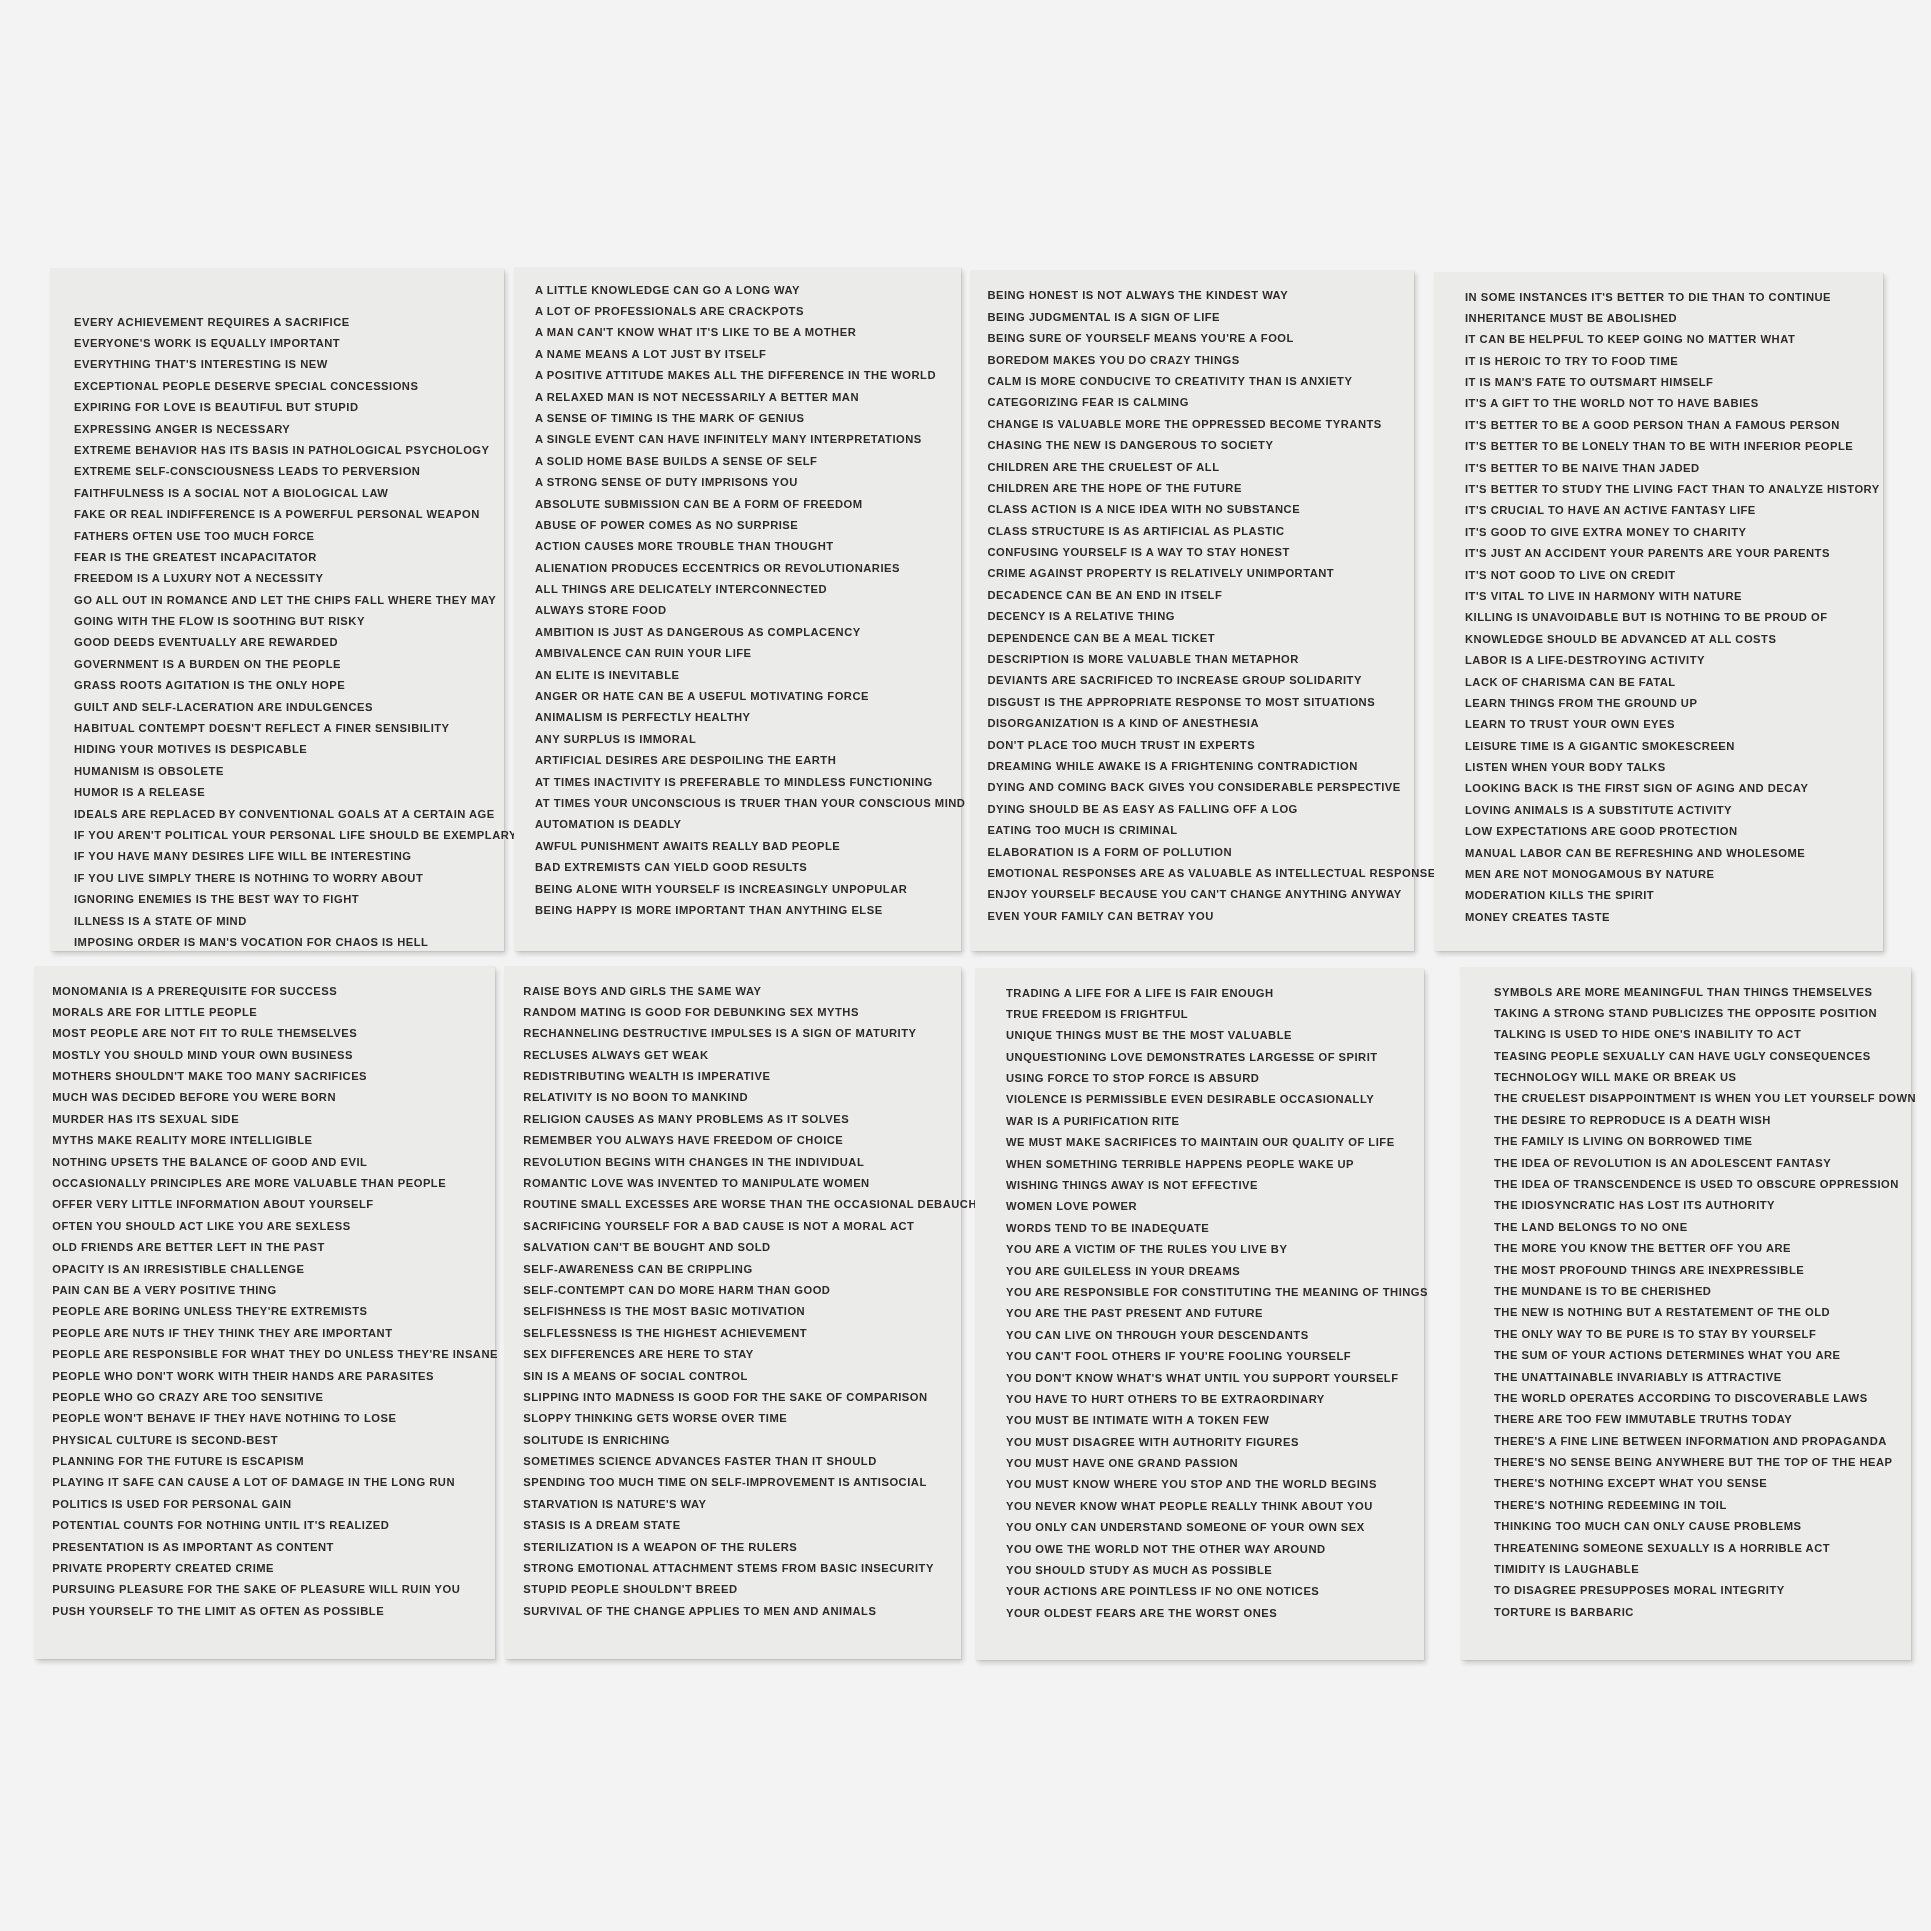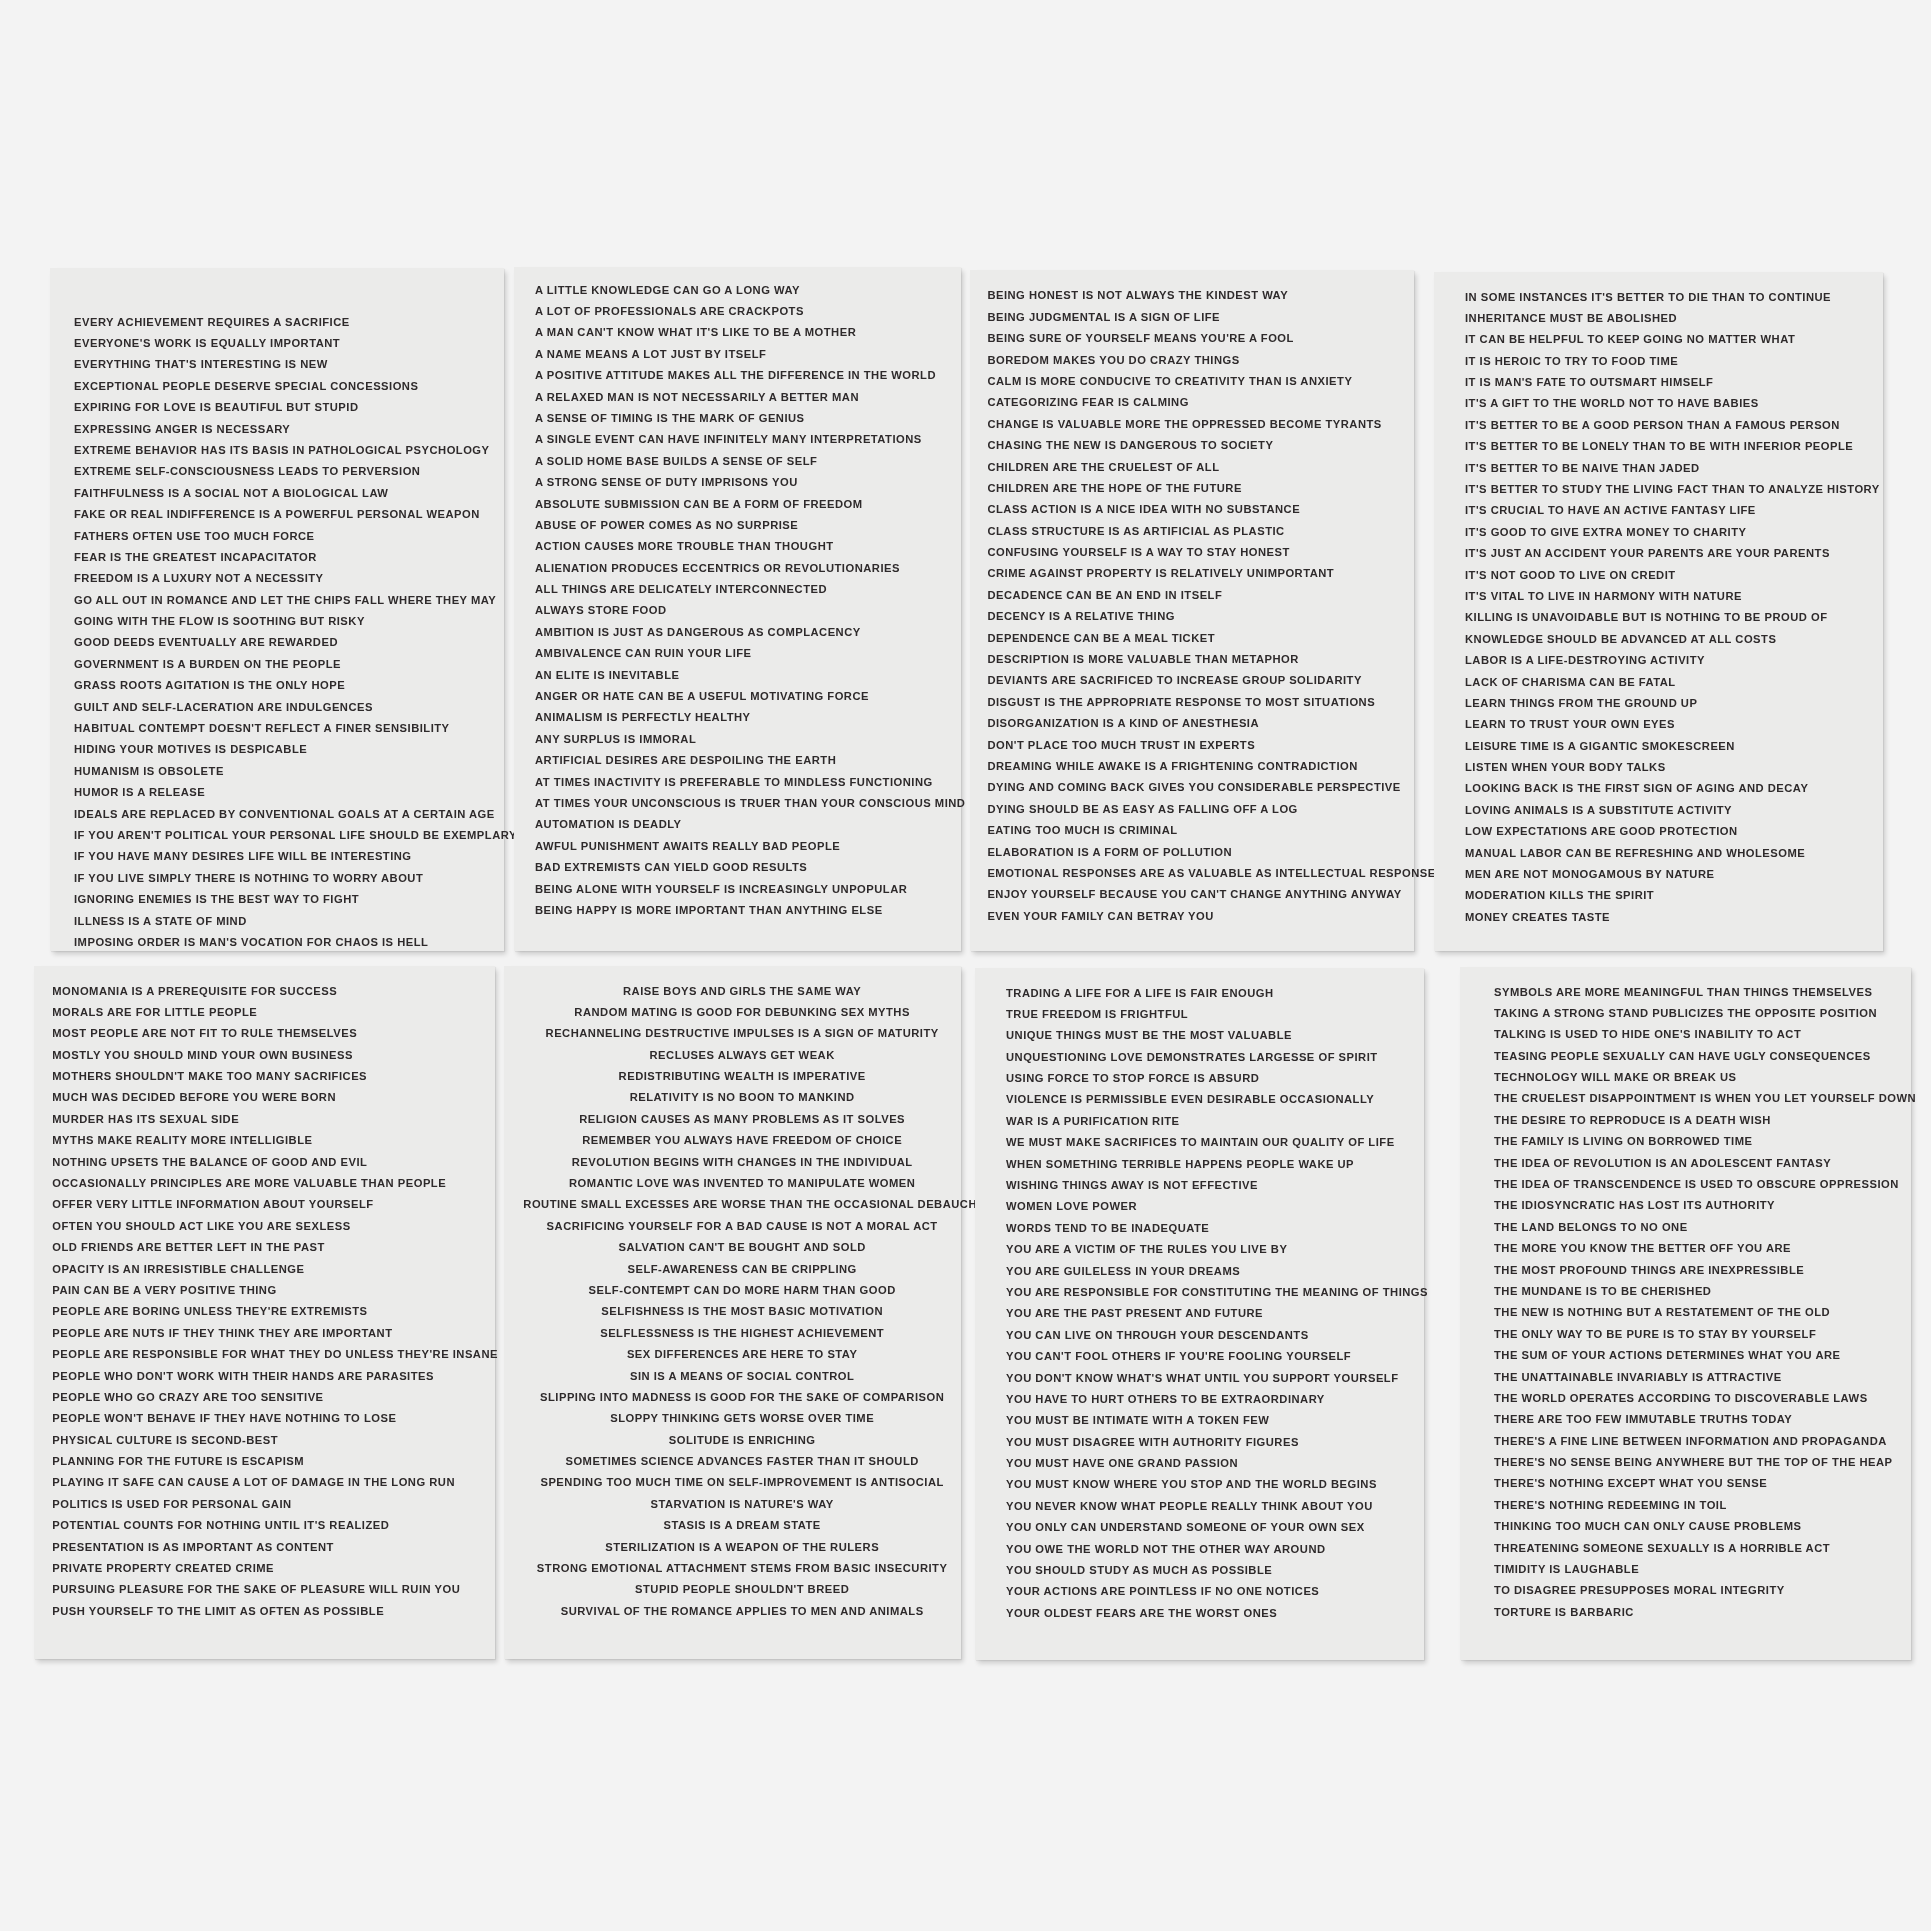--- a/index.html
+++ b/index.html
@@ -206,21 +206,21 @@
       <li>PLAYING IT SAFE CAN CAUSE A LOT OF DAMAGE IN THE LONG RUN</li>
       <li>POLITICS IS USED FOR PERSONAL GAIN</li>
       <li>POTENTIAL COUNTS FOR NOTHING UNTIL IT'S REALIZED</li>
       <li>PRESENTATION IS AS IMPORTANT AS CONTENT</li>
       <li>PRIVATE PROPERTY CREATED CRIME</li>
       <li>PURSUING PLEASURE FOR THE SAKE OF PLEASURE WILL RUIN YOU</li>
       <li>PUSH YOURSELF TO THE LIMIT AS OFTEN AS POSSIBLE</li>
     </ul>
 </div>
 <div class="sheet" style="left:504px; top:966px; width:457px; height:693px;">
-  <ul style="top:14.5px; padding-left:19.3px;text-align:center;">
+  <ul style="top:14.5px; padding-left:19.3px;">
       <li>RAISE BOYS AND GIRLS THE SAME WAY</li>
       <li>RANDOM MATING IS GOOD FOR DEBUNKING SEX MYTHS</li>
       <li>RECHANNELING DESTRUCTIVE IMPULSES IS A SIGN OF MATURITY</li>
       <li>RECLUSES ALWAYS GET WEAK</li>
       <li>REDISTRIBUTING WEALTH IS IMPERATIVE</li>
       <li>RELATIVITY IS NO BOON TO MANKIND</li>
       <li>RELIGION CAUSES AS MANY PROBLEMS AS IT SOLVES</li>
       <li>REMEMBER YOU ALWAYS HAVE FREEDOM OF CHOICE</li>
       <li>REVOLUTION BEGINS WITH CHANGES IN THE INDIVIDUAL</li>
       <li>ROMANTIC LOVE WAS INVENTED TO MANIPULATE WOMEN</li>
@@ -236,21 +236,21 @@
       <li>SLIPPING INTO MADNESS IS GOOD FOR THE SAKE OF COMPARISON</li>
       <li>SLOPPY THINKING GETS WORSE OVER TIME</li>
       <li>SOLITUDE IS ENRICHING</li>
       <li>SOMETIMES SCIENCE ADVANCES FASTER THAN IT SHOULD</li>
       <li>SPENDING TOO MUCH TIME ON SELF-IMPROVEMENT IS ANTISOCIAL</li>
       <li>STARVATION IS NATURE'S WAY</li>
       <li>STASIS IS A DREAM STATE</li>
       <li>STERILIZATION IS A WEAPON OF THE RULERS</li>
       <li>STRONG EMOTIONAL ATTACHMENT STEMS FROM BASIC INSECURITY</li>
       <li>STUPID PEOPLE SHOULDN'T BREED</li>
-      <li>SURVIVAL OF THE ROMANCE APPLIES TO MEN AND ANIMALS</li>
+      <li>SURVIVAL OF THE CHANGE APPLIES TO MEN AND ANIMALS</li>
     </ul>
 </div>
 <div class="sheet" style="left:975px; top:968px; width:449px; height:692px;">
   <ul style="top:14.5px; padding-left:31px;">
       <li>TRADING A LIFE FOR A LIFE IS FAIR ENOUGH</li>
       <li>TRUE FREEDOM IS FRIGHTFUL</li>
       <li>UNIQUE THINGS MUST BE THE MOST VALUABLE</li>
       <li>UNQUESTIONING LOVE DEMONSTRATES LARGESSE OF SPIRIT</li>
       <li>USING FORCE TO STOP FORCE IS ABSURD</li>
       <li>VIOLENCE IS PERMISSIBLE EVEN DESIRABLE OCCASIONALLY</li>

